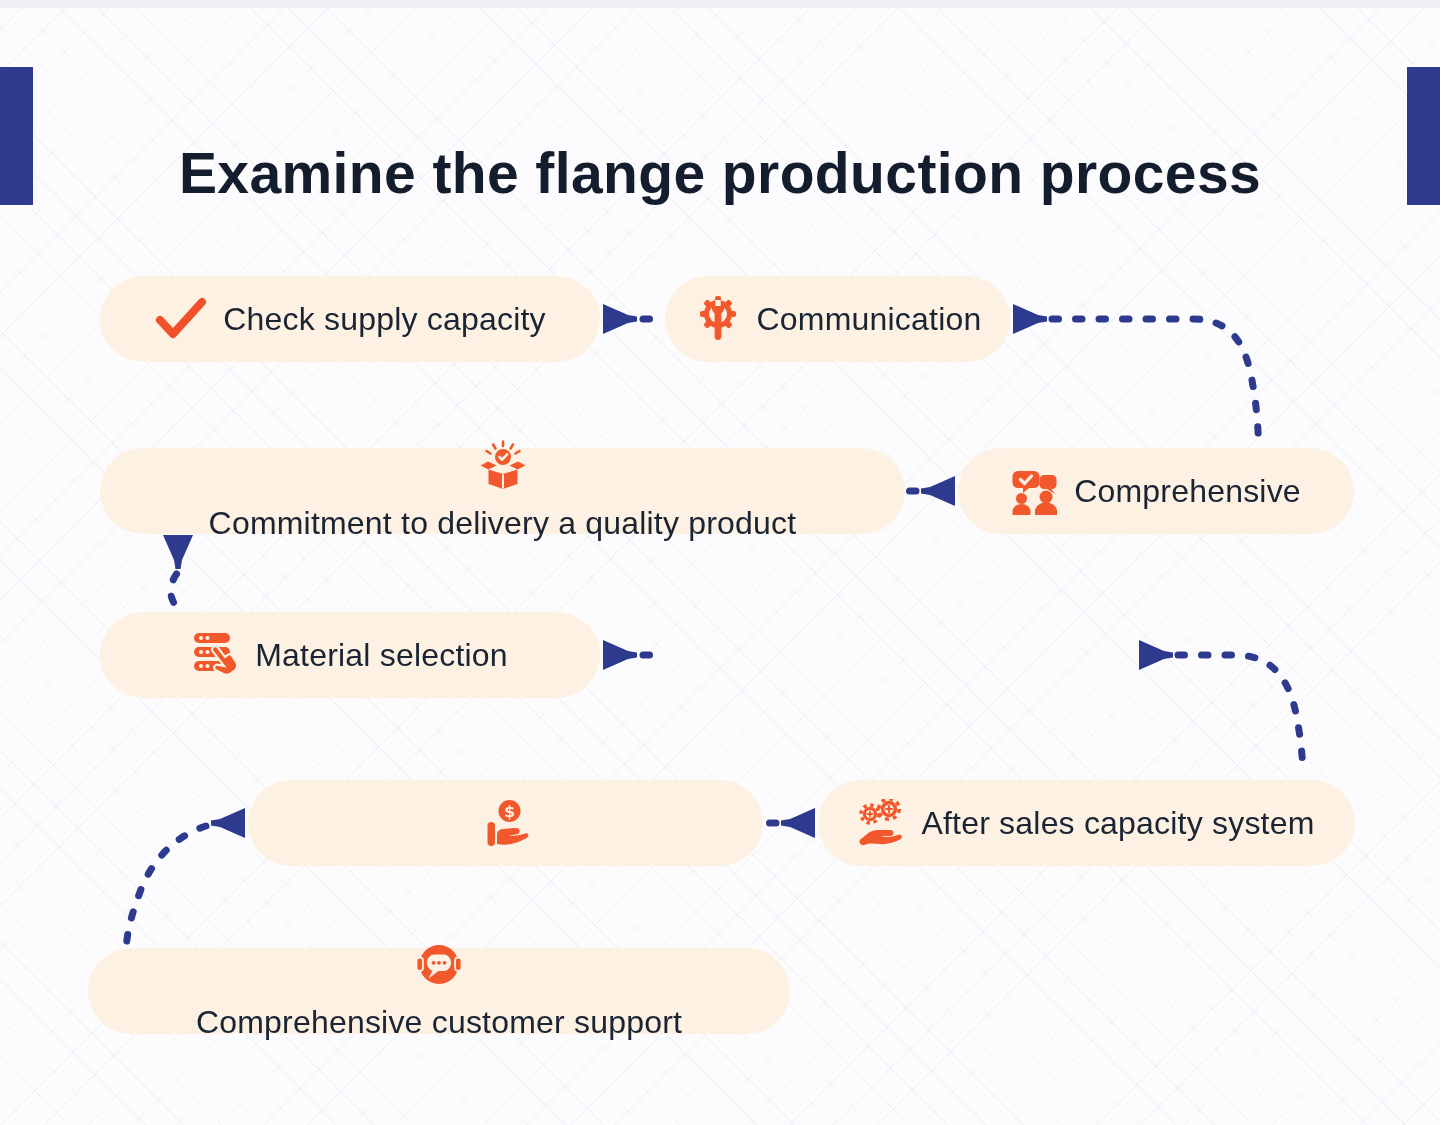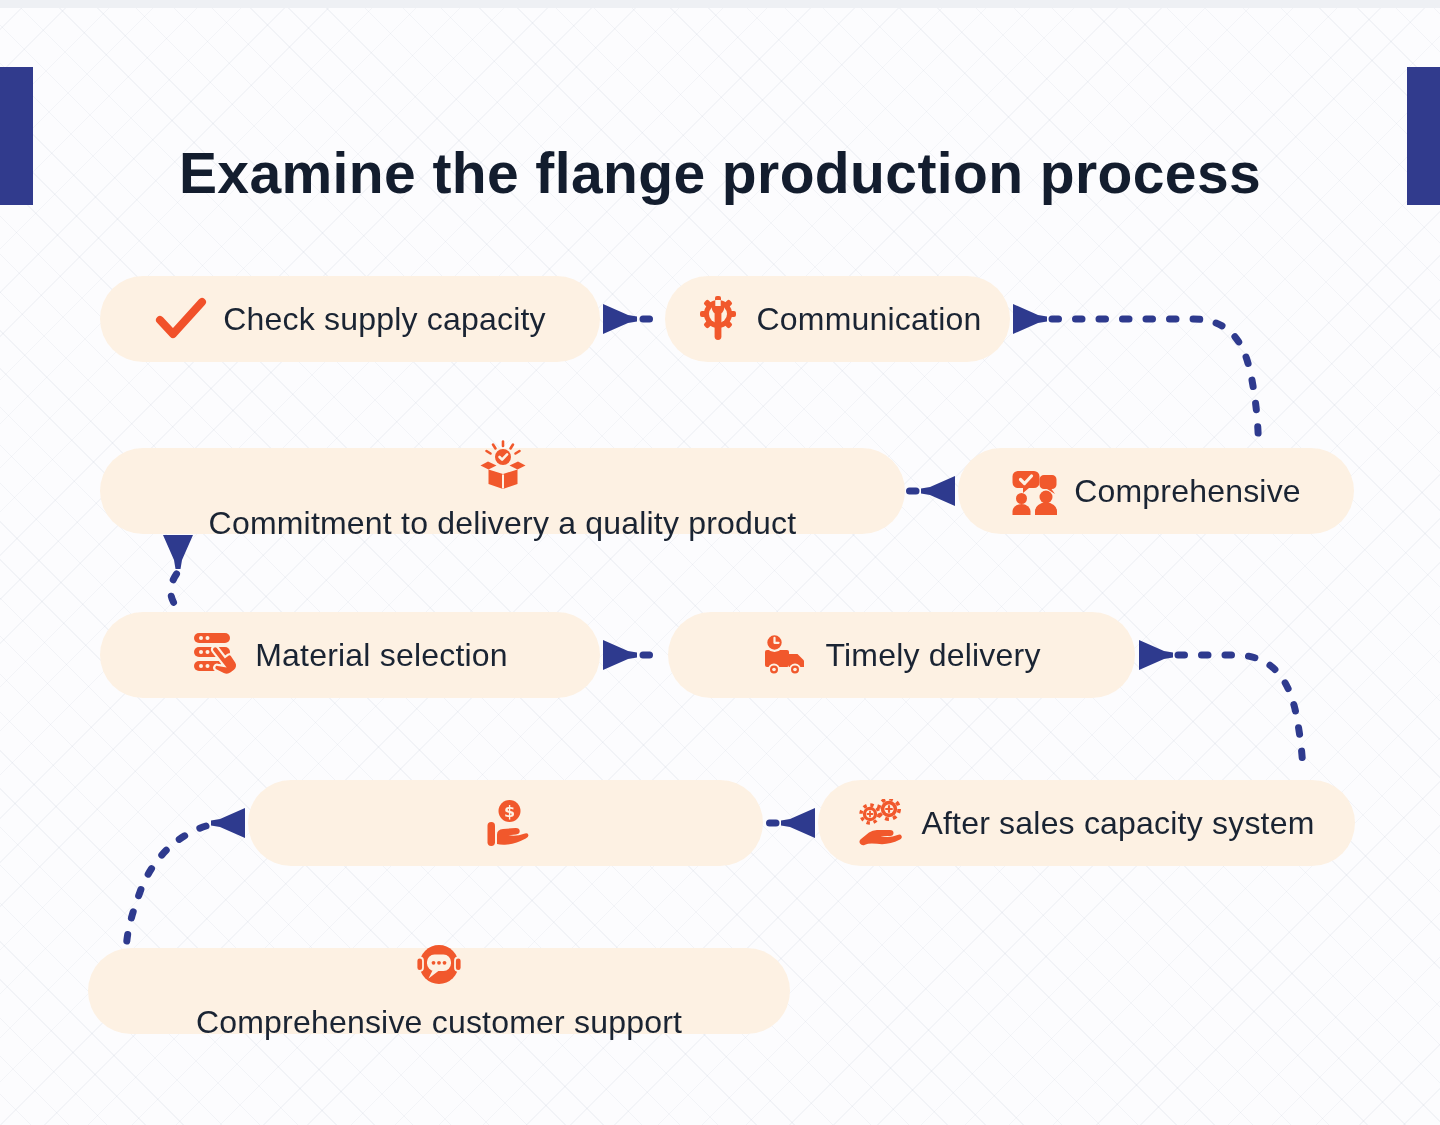--- a/index.html
+++ b/index.html
@@ -149,37 +149,20 @@
             <circle cx="15.5" cy="35" r="2"></circle>
         </g>
         <g transform="rotate(-38 33 31)">
           <path fill="#F1582C" stroke="#FDF1E3" stroke-width="2.2" d="M29.8 15 a3.2 3.2 0 0 1 6.4 0 V27 h3 a3.2 3.2 0 0 1 3.2 3.2 l-0.6 7.5 a6.5 6.5 0 0 1 -6.5 6 h-4.2 a7.5 7.5 0 0 1 -6.8 -4.3 l-3.6 -7.6 a2.9 2.9 0 0 1 5 -2.9 l4.1 4.6 Z"></path>
         </g>
       </svg>
     </span>
     <span class="label">Material selection</span>
   </div>
 
-  <div class="pill" style="left:668px;top:604px;width:467px;">
-    <span class="icon">
-      <svg width="48" height="48" viewBox="0 0 48 48">
-        <g fill="#F1582C">
-          <rect x="3" y="19" width="24" height="17" rx="2"></rect>
-          <path d="M27 23 h8.5 l6.5 6.5 V36 h-15 Z"></path>
-        </g>
-        <circle cx="12" cy="38.5" r="5" fill="#F1582C" stroke="#FDF1E3" stroke-width="2"></circle>
-        <circle cx="33" cy="38.5" r="5" fill="#F1582C" stroke="#FDF1E3" stroke-width="2"></circle>
-        <circle cx="12" cy="38.5" r="1.8" fill="#FDF1E3"></circle>
-        <circle cx="33" cy="38.5" r="1.8" fill="#FDF1E3"></circle>
-        <circle cx="12.5" cy="11.5" r="8.3" fill="#F1582C" stroke="#FDF1E3" stroke-width="2.2"></circle>
-        <path d="M12.5 6.8 V11.8 H16.6" stroke="#FDF1E3" stroke-width="2.2" fill="none" stroke-linecap="round" stroke-linejoin="round"></path>
-      </svg>
-    </span>
-    <span class="label">Timely delivery</span>
-  </div>
 
   <div class="pill" style="left:248px;top:772px;width:515px;">
     <span class="icon">
       <svg width="48" height="48" viewBox="0 0 48 48">
         <circle cx="27.5" cy="12" r="11" fill="#F1582C"></circle>
         <text x="27.5" y="17.5" text-anchor="middle" font-size="16" font-weight="bold" fill="#FDF1E3" font-family="DejaVu Sans, sans-serif">$</text>
         <rect x="5.5" y="23" width="7.5" height="24" rx="3.7" fill="#F1582C"></rect>
         <path fill="#F1582C" d="M15 45 V35.5 Q15 30.5 21 30 L33.5 29 Q37.5 28.8 37.7 32 Q37.9 35 34 35.5 L26.5 36.3 Q35 37.5 42 34.8 Q45.5 33.5 46.3 35.8 Q47 38 43.8 39.6 Q33 45.3 23 45.8 Q18 46 15 45 Z"></path>
       </svg>
     </span>

